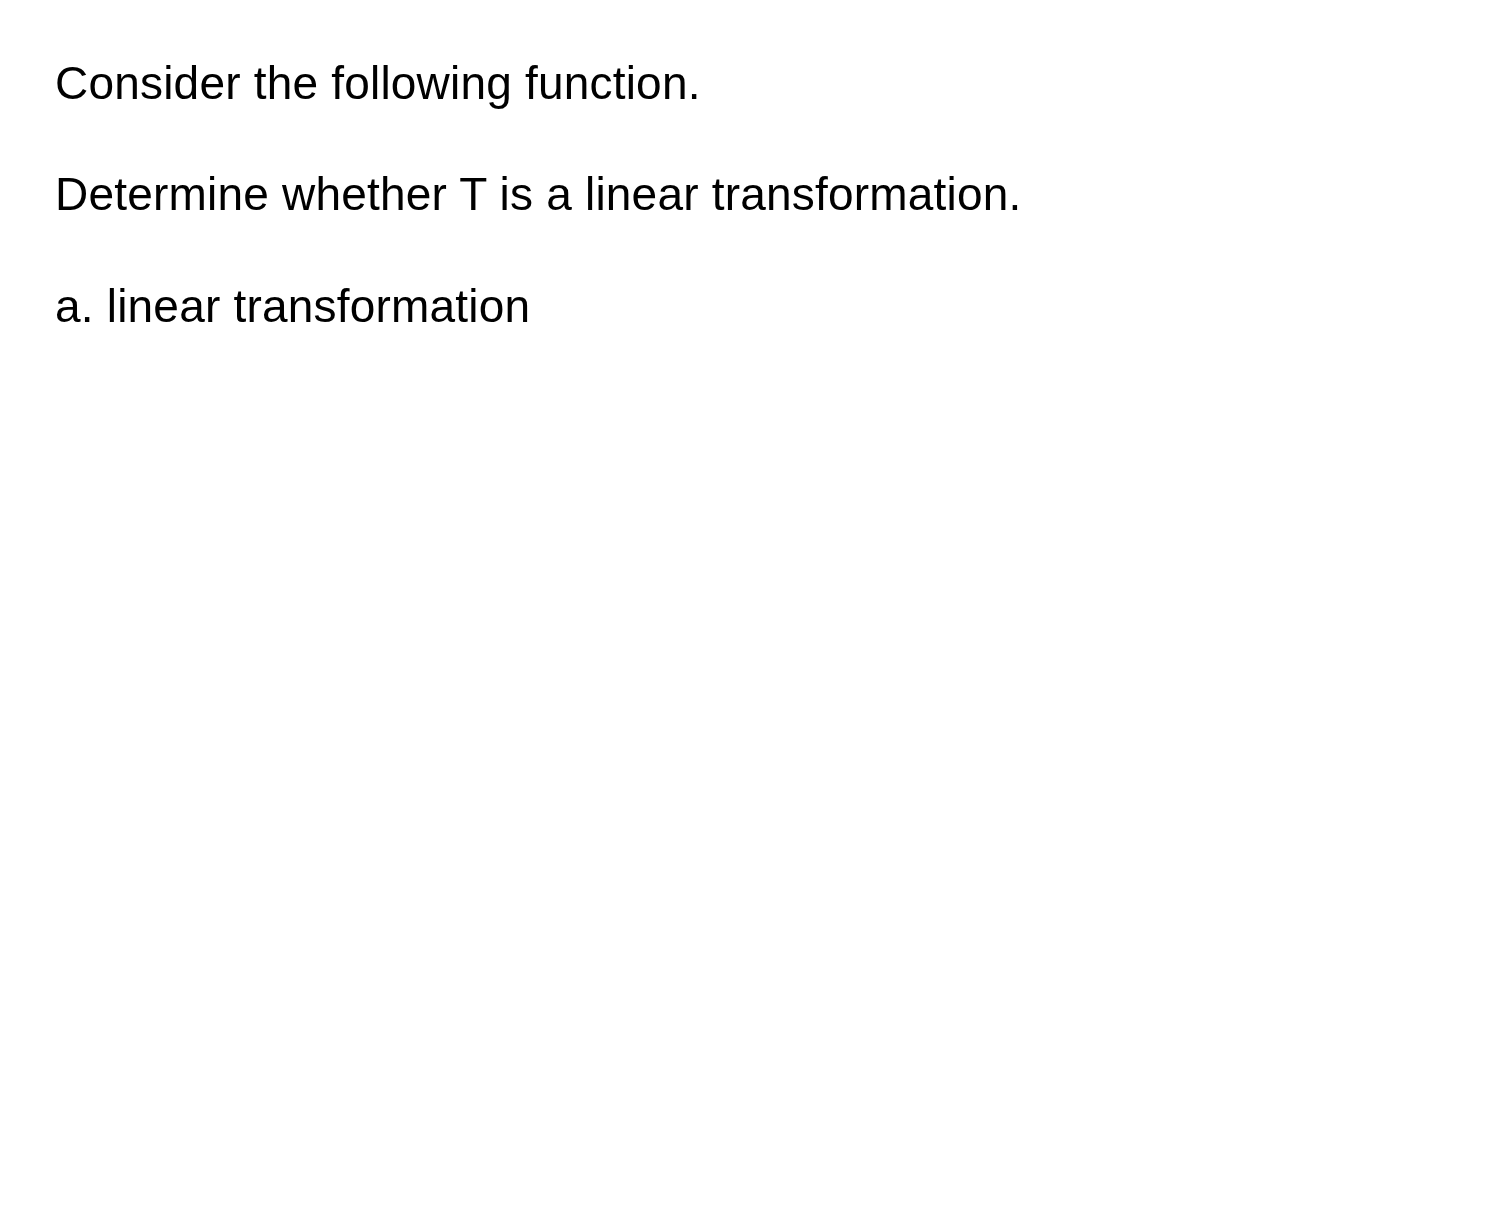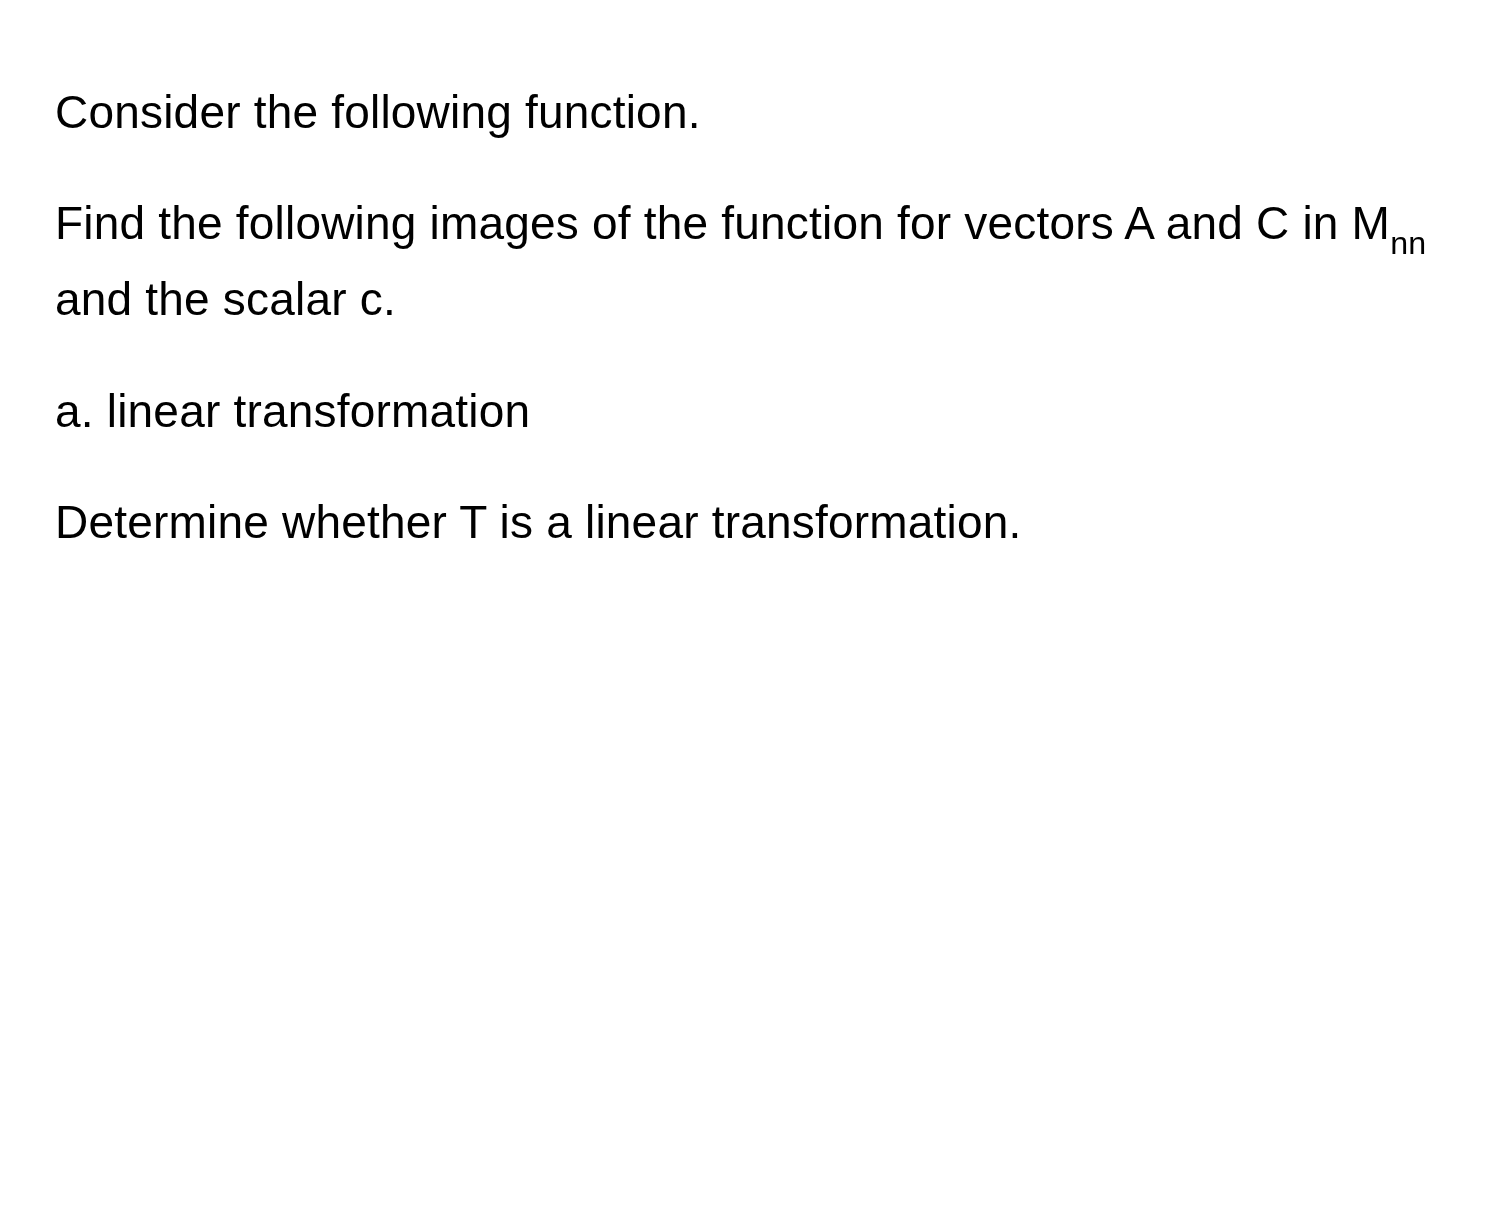--- a/index.html
+++ b/index.html
@@ -5,21 +5,21 @@
   html, body {
     margin: 0;
     padding: 0;
     width: 1500px;
     height: 1216px;
     background: #ffffff;
     font-family: Arial, Helvetica, sans-serif;
     color: #000000;
   }
   .page {
-    padding: 77px 55px 0 55px;
+    padding: 48px 55px 0 55px;
     box-sizing: border-box;
     width: 100%;
     height: 100%;
   }
   .line {
     font-size: 46px;
     line-height: 1.55;
     margin: 0 0 40px 0;
     letter-spacing: 0.2px;
   }
@@ -31,31 +31,30 @@
   }
 </style>
 </head>
 <body>
 
 <div class="page">
 
   <p class="line">Consider the following function.</p>
 
 
-  <p class="line">Find the following images of the function for vectors A and C in M<sub class="sub">nn</sub> and the scalar c.</p>
 
 
 
 
 
+  <p class="line">Determine whether T is a linear transformation.</p>
+
   <p class="line">
     <span>a.</span>
     <span>linear transformation</span>
   </p>
-
-  <p class="line">Determine whether T is a linear transformation.</p>
 
   <p class="line">
     
     
   </p>
 
 </div>
 
 </body></html>

